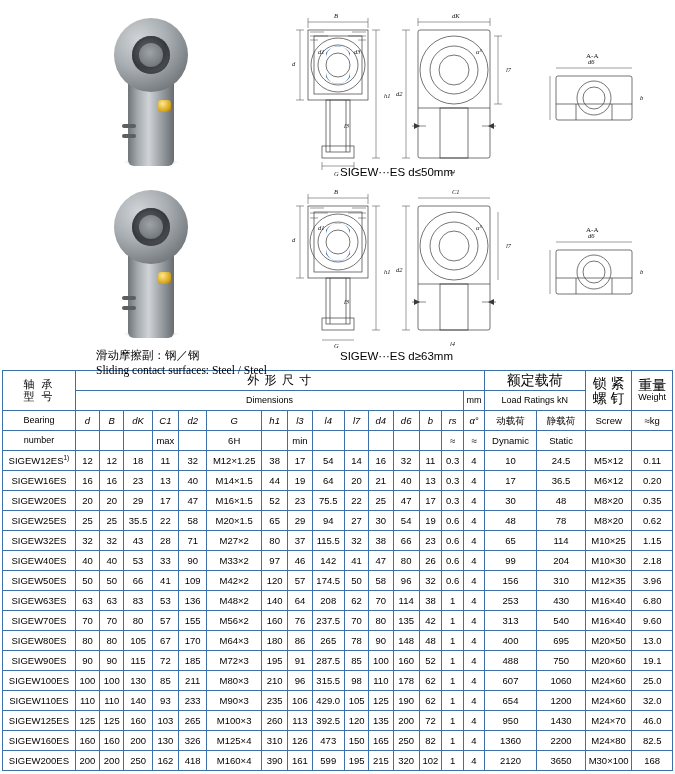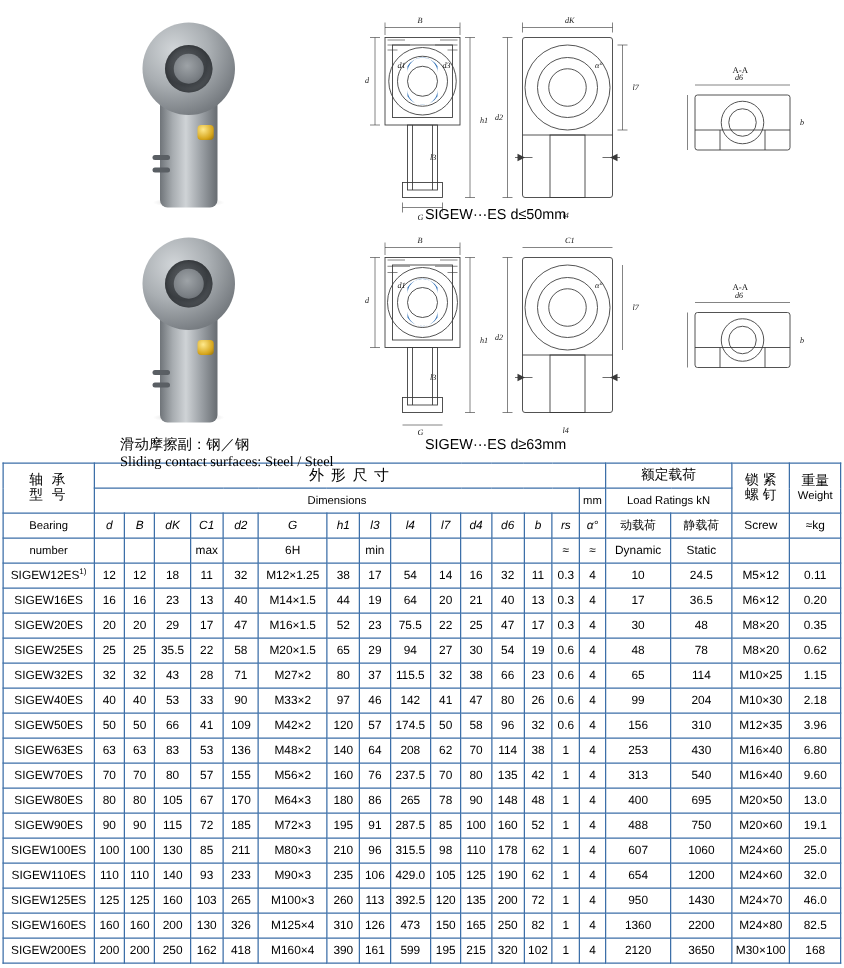--- a/index.html
+++ b/index.html
@@ -135,21 +135,21 @@
     padding: 0;
     height: 19px;
     line-height: 1.05;
     overflow: hidden;
     white-space: nowrap;
   }
   table.spec th {
     font-weight: normal;
   }
   .hdr-group { font-size: 12px; letter-spacing: 1px; }
-  .hdr-cn { font-size: 11px; text-align: center; }
+  .hdr-cn { font-size: 14px; text-align: center; }
   .hdr-en { font-size: 9px; }
   .sym { font-size: 10px; font-style: italic; }
   .tiny { font-size: 7.5px; }
   td.model { font-size: 9.5px; }
   .vert-title { font-size: 11px; letter-spacing: 2px; }
 </style>
 </head>
 <body>
 
 <div class="page">

